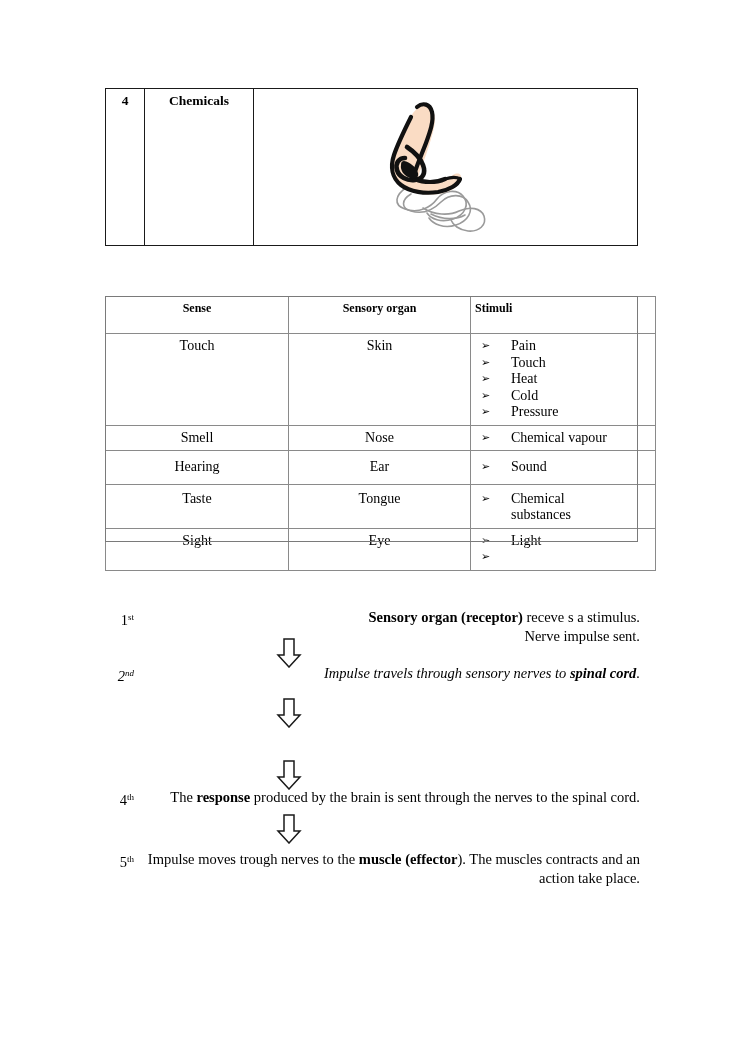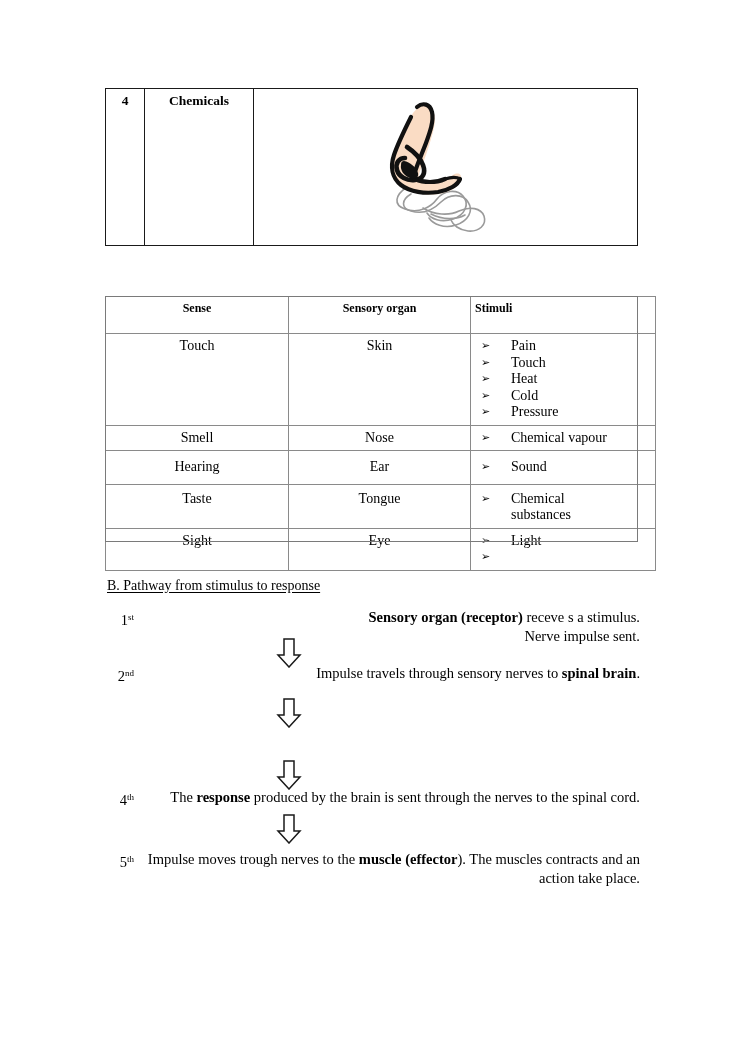--- a/index.html
+++ b/index.html
@@ -151,21 +151,21 @@
   .step b { font-weight: bold; }
 
   .arrow {
     position: absolute;
     left: 276px;
     width: 26px;
     height: 30px;
   }
 
   .s1 { left: 110px; top: 608px; }
-  .s2 { left: 110px; top: 664px; }
+  .s2 { left: 110px; top: 664px; font-style: italic; }
   .s3 { left: 110px; top: 726px; }
   .s4 { left: 110px; top: 788px; }
   .s5 { left: 110px; top: 850px; }
 
   .a1 { top: 638px; }
   .a2 { top: 698px; }
   .a3 { top: 760px; }
   .a4 { top: 814px; }
 </style>
 </head>
@@ -287,37 +287,36 @@
             <li><span class="bsym">➢</span><span></span></li>
           </ul>
         </td>
       </tr>
 
     </tbody>
   </table>
 
   <div class="frame" style="left:105px; top:296px; width:533px; height:246px; border-width:1.6px;"></div>
 
-  <div class="sectionB">B. Pathway from stimulus to response</div>
 
   <div class="step s1">
     <span class="num"><span>1</span><sup>st</sup></span>
     <span class="body">
       <b>Sensory organ (receptor)</b><span> receve s a stimulus.</span><br>
       <span>Nerve impulse sent.</span>
     </span>
   </div>
 
   <svg class="arrow a1" viewBox="0 0 26 30">
     <path d="M8,1 L18,1 L18,17 L24,17 L13,29 L2,17 L8,17 Z" fill="none" stroke="#1a1a1a" stroke-width="1.5" stroke-linejoin="miter"></path>
   </svg>
 
   <div class="step s2">
     <span class="num"><span>2</span><sup>nd</sup></span>
-    <span class="body"><span>Impulse travels through sensory nerves to </span><b>spinal brain</b><span>.</span></span>
+    <span class="body"><span>Impulse travels through sensory nerves to </span><b>spinal cord</b><span>.</span></span>
   </div>
 
   <svg class="arrow a2" viewBox="0 0 26 30">
     <path d="M8,1 L18,1 L18,17 L24,17 L13,29 L2,17 L8,17 Z" fill="none" stroke="#1a1a1a" stroke-width="1.5" stroke-linejoin="miter"></path>
   </svg>
 
 
   <svg class="arrow a3" viewBox="0 0 26 30">
     <path d="M8,1 L18,1 L18,17 L24,17 L13,29 L2,17 L8,17 Z" fill="none" stroke="#1a1a1a" stroke-width="1.5" stroke-linejoin="miter"></path>
   </svg>

